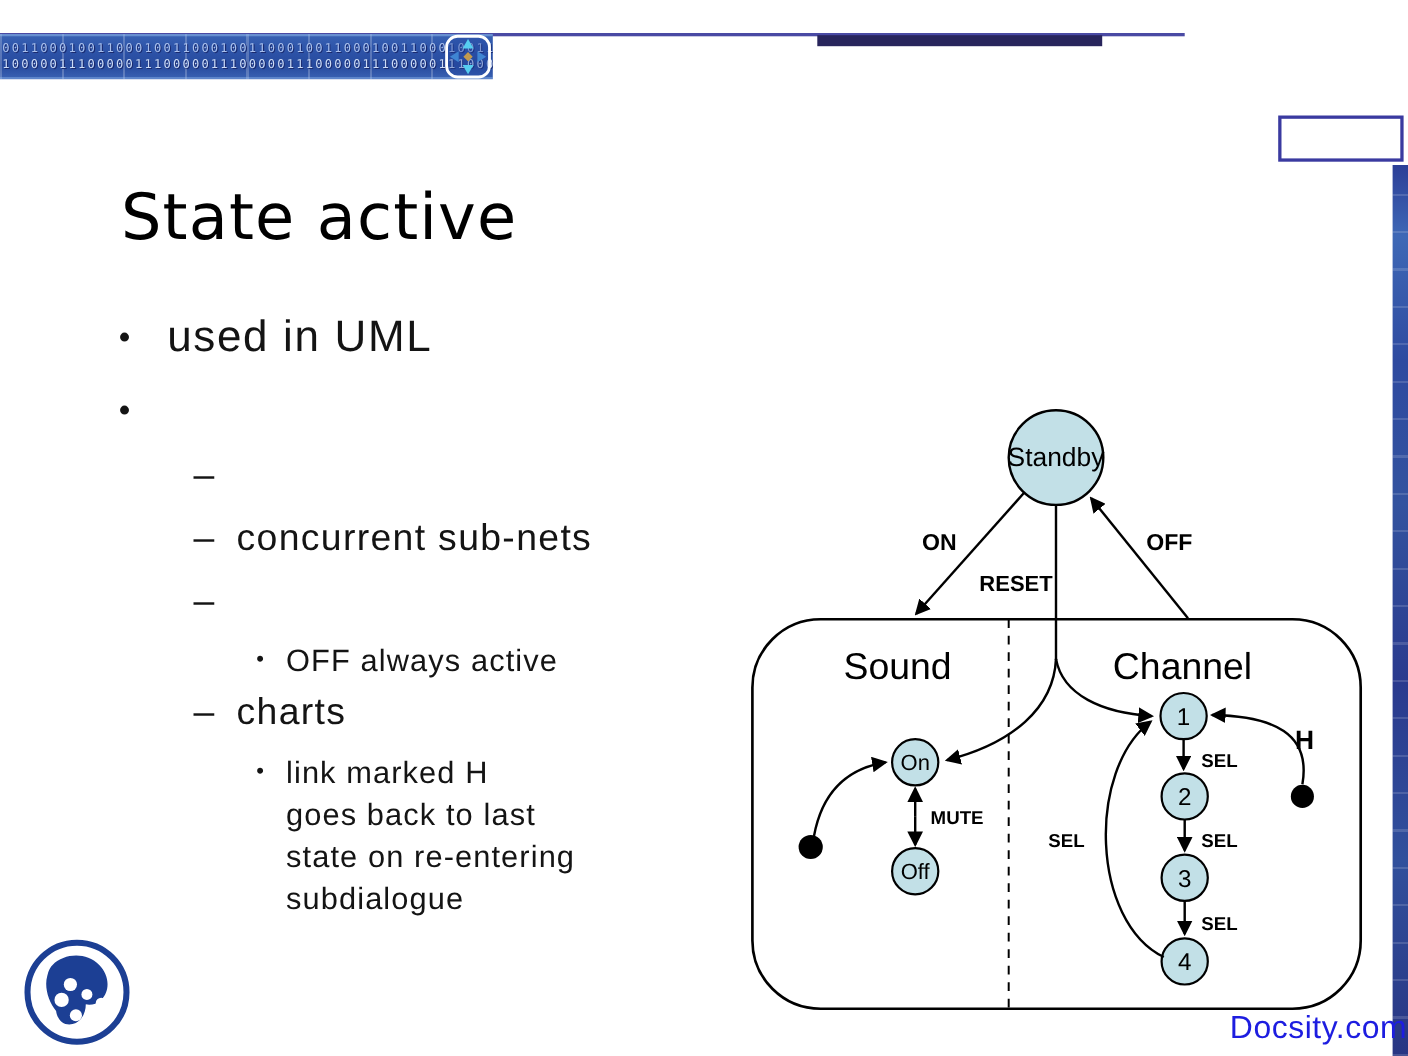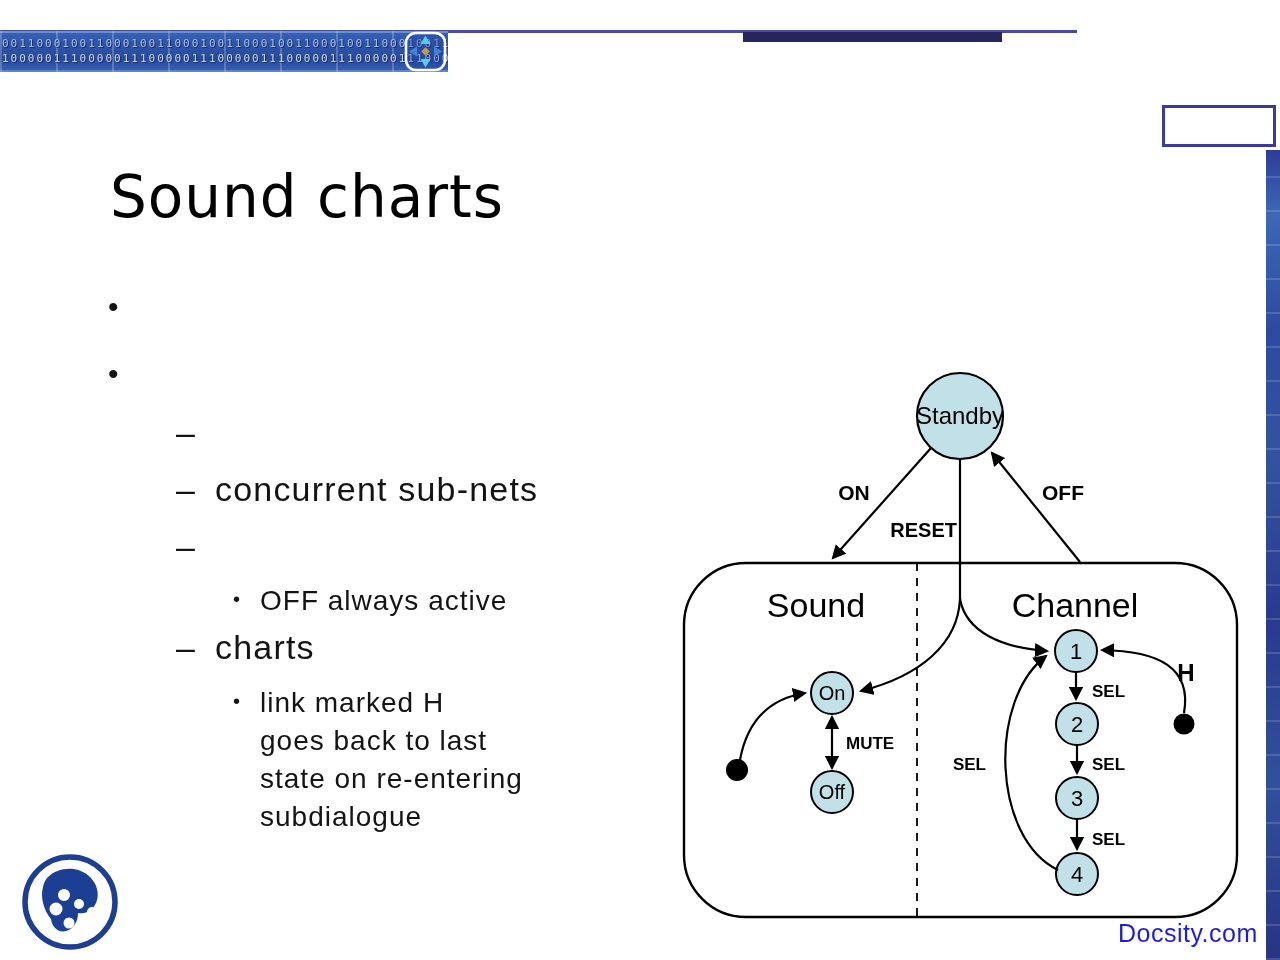--- a/index.html
+++ b/index.html
@@ -50,21 +50,21 @@
   .lvl2 .mk{width:39px;font-size:34px;}
   .lvl3{left:233px;font-size:28px;letter-spacing:1px;line-height:1.36;}
   .lvl3 .mk{width:27px;font-size:20px;line-height:1.7;}
   
   .diagram{position:absolute;left:660px;top:350px;width:600px;height:600px;}
   .svg-label{font-family:"Liberation Sans",sans-serif;fill:#000;}
   .lbl-bold{font-weight:bold;}
   
   .brand{
     position:absolute;left:1118px;top:919px;
-    font-size:25px;color:#1d1de0;letter-spacing:0.5px;
+    font-size:29px;color:#1d1de0;letter-spacing:0.5px;
   }
   .logo{position:absolute;left:20px;top:849px;width:100px;height:106px;}
 </style>
 </head>
 <body>
 
 <div class="top-line"></div>
 <div class="navy-bar"></div>
 <div class="binary-strip">
   <div class="binary-row r1">0011000100110001001100010011000100110001001100010011001</div>
@@ -76,24 +76,25 @@
     <polygon points="22.5,4.5 17.5,13 27.5,13" fill="#56cdf0"></polygon>
     <polygon points="22.5,36.5 17.5,28 27.5,28" fill="#56cdf0"></polygon>
     <polygon points="6,20.5 14,15.5 14,25.5" fill="#3f85d2"></polygon>
     <polygon points="39,20.5 31,15.5 31,25.5" fill="#3f85d2"></polygon>
     <rect x="19.5" y="17.5" width="6" height="6" transform="rotate(45 22.5 20.5)" fill="#c19a4e"></rect>
   </svg>
 </div>
 <div class="corner-box"></div>
 <div class="right-strip"></div>
 
-<h1 class="slide-title">Sound charts</h1>
+<h1 class="slide-title">State active</h1>
 
 <div class="bullet lvl1" style="top:284px">
   <span class="mk">•</span>
+  <span class="tx">used in UML</span>
 </div>
 <div class="bullet lvl1" style="top:351px">
   <span class="mk">•</span>
 </div>
 <div class="bullet lvl2" style="top:413px">
   <span class="mk">–</span>
 </div>
 <div class="bullet lvl2" style="top:470px">
   <span class="mk">–</span>
   <span class="tx">concurrent sub-nets</span>

